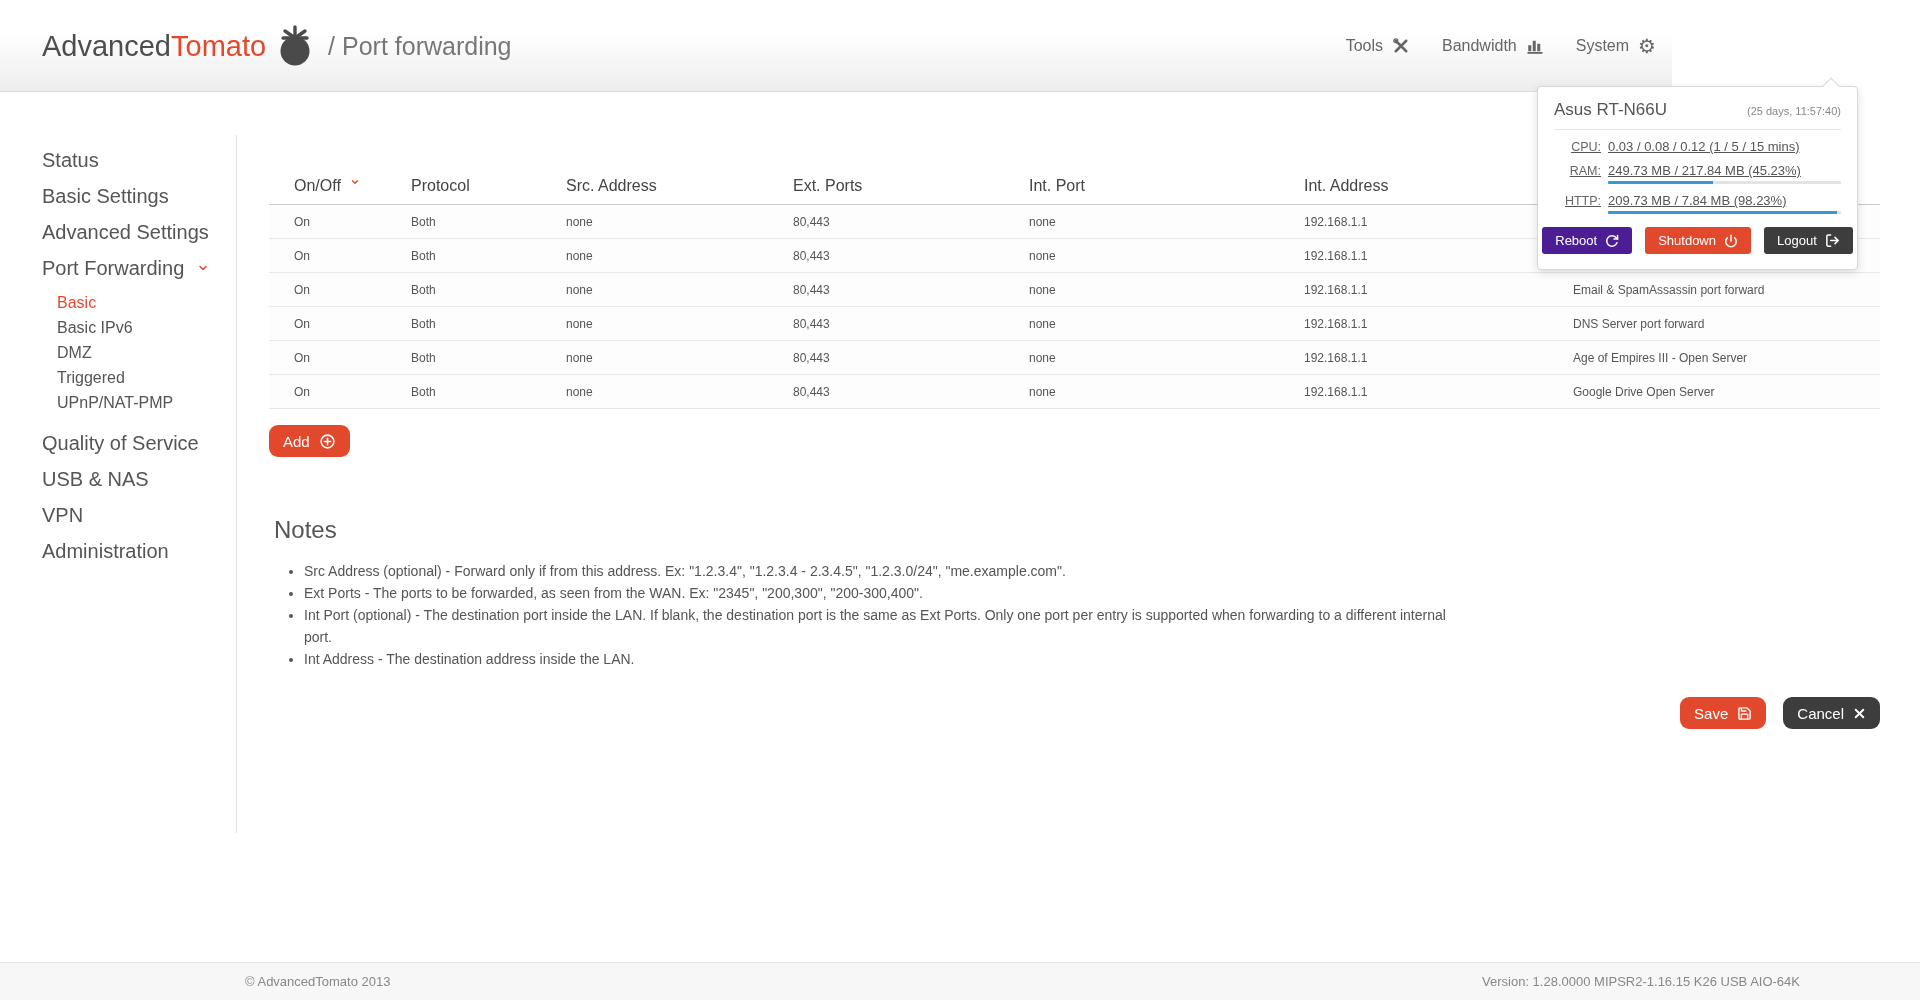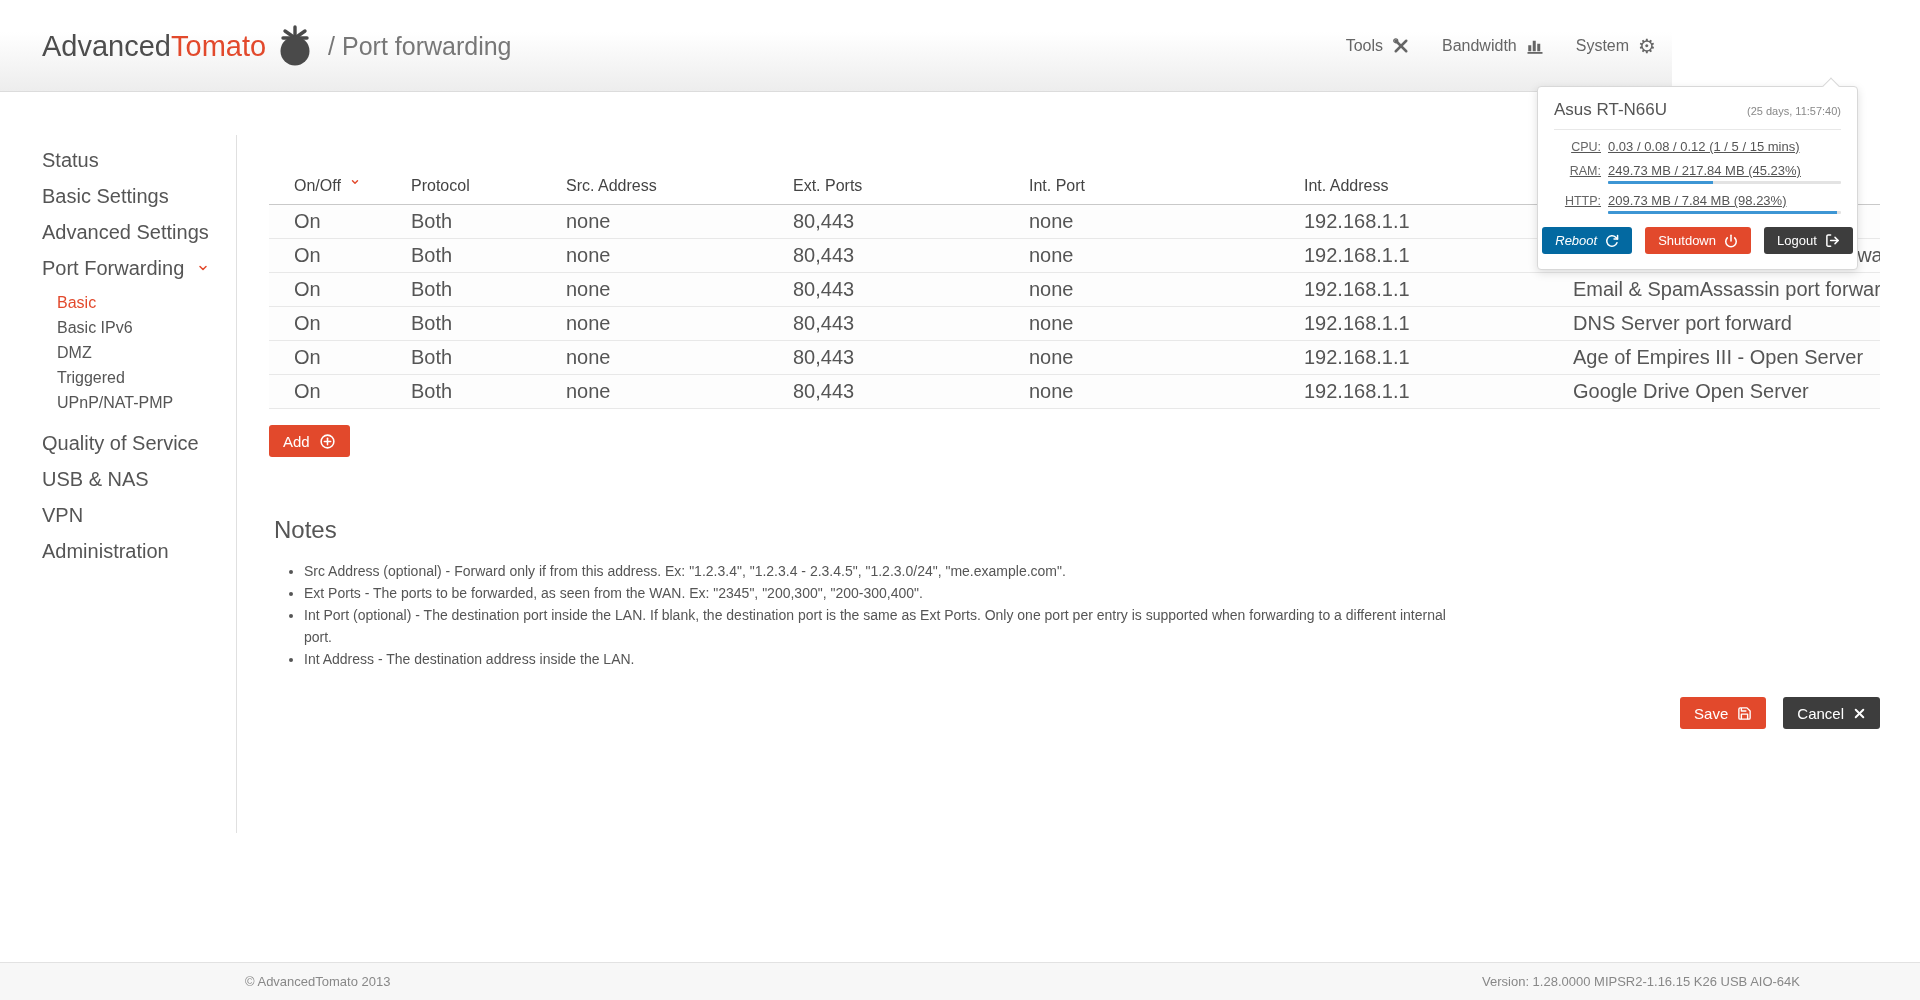--- a/index.html
+++ b/index.html
@@ -31,25 +31,25 @@
   .sub-item.active { color:#e2492c; }
   .v-divider { position:absolute; left:236px; top:135px; width:1px; height:698px; background:#e0e0e0; }
   
   .content { position:absolute; left:269px; top:92px; width:1611px; height:870px; }
   .tbl { position:absolute; left:0; top:76px; width:1611px; }
   .tbl-row { display:grid; grid-template-columns:117px 155px 227px 236px 275px 269px 1fr; align-items:center; }
   .tbl-row > div { padding-left:25px; overflow:hidden; white-space:nowrap; }
   .tbl-head { height:37px; border-bottom:1px solid #c9c9c9; }
   .tbl-head > div { font-weight:normal; font-size:16px; color:#444; display:flex; align-items:flex-start; }
   .tbl-head .sort { margin-left:8px; }
-  .tbl-body .tbl-row { height:34px; border-bottom:1px solid #e8e8e8; font-size:20px; color:#555; cursor:pointer; background:#fdfdfd; }
+  .tbl-body .tbl-row { height:34px; border-bottom:1px solid #e8e8e8; font-size:12px; color:#555; cursor:pointer; background:#fdfdfd; }
   .btn { border:none; border-radius:3px; color:#fff; display:inline-flex; align-items:center; justify-content:center; cursor:pointer; font-family:inherit; }
-  .btn-blue { background:#0369a1;font-style:italic; } .btn-accent { background:#e2492c; } .btn-dark { background:#3d3d3d; }
+  .btn-blue { background:#4c1d95; } .btn-accent { background:#e2492c; } .btn-dark { background:#3d3d3d; }
   .btn-sm { height:27px; font-size:13px; padding:0 13px; gap:8px; }
-  .btn-lg { height:20px; font-size:15px; padding:16px 14px; gap:9px; }
+  .btn-lg { height:20px; font-size:15px; padding:16px 14px; gap:9px;border-radius:9px; }
   .btn-add { position:absolute; left:0; top:333px; }
   .notes { position:absolute; left:5px; top:424px; width:1200px; }
   .notes h2 { font-size:24px; font-weight:400; color:#555; }
   .notes ul { margin-top:16px; padding-left:30px; }
   .notes li { font-size:14px; color:#555; line-height:22px; }
   .actions { position:absolute; left:0; top:605px; width:100%; display:flex; justify-content:flex-end; gap:17px; }
   
   .system-panel {
     position:absolute; left:1537px; top:86px; width:321px; z-index:10;
     background:#fff; border:1px solid #d8d8d8; border-radius:4px;

